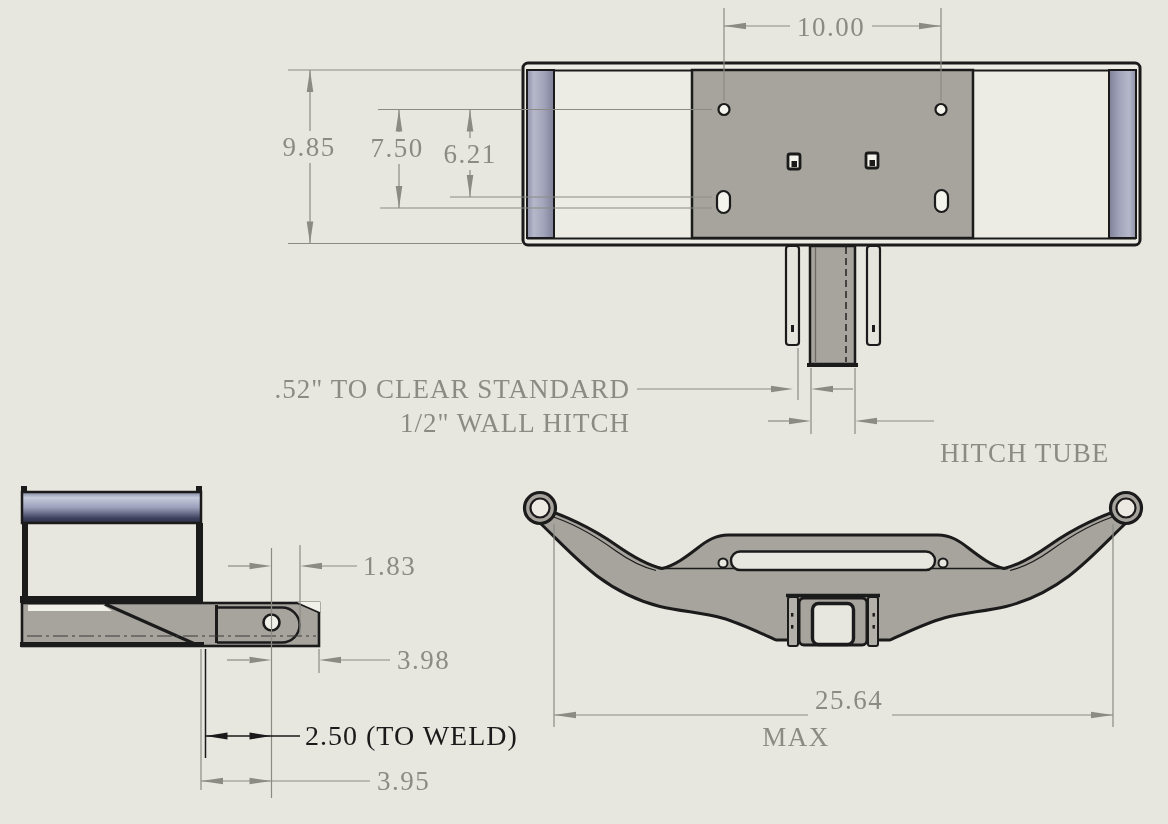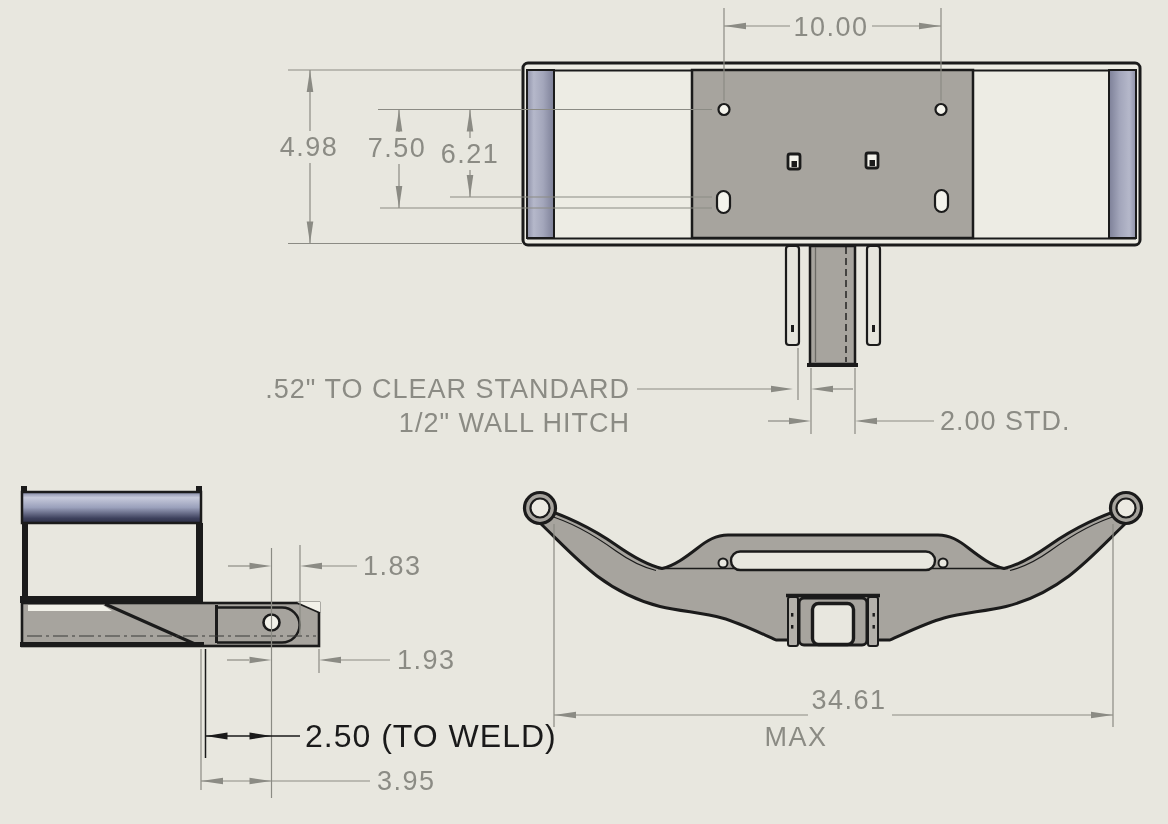--- a/index.html
+++ b/index.html
@@ -1,35 +1,35 @@
 <!DOCTYPE html>
 <html><head>
 <meta charset="utf-8">
 <style>
   html,body{margin:0;padding:0;}
   .canvas{
     position:relative;
     width:1168px;height:824px;
     background:#e8e7df;
     overflow:hidden;
-    font-family:Liberation Sans, sans-serif;
+    font-family:Liberation Serif, serif;
   }
   .canvas svg{position:absolute;left:0;top:0;}
   .dim{
     position:absolute;
     font-size:27px;
     line-height:30px;
     letter-spacing:1.5px;
     color:#8b8b84;
     white-space:nowrap;
     user-select:none;
   }
   .dim.center{transform:translate(-50%,-50%);}
   .dim.right{text-align:right;}
-  .dim.black{color:#1a1a1a;font-size:32px;letter-spacing:1px;}
+  .dim.black{color:#1a1a1a;font-size:28px;letter-spacing:1px;}
 </style>
 </head>
 <body>
 
 <div class="canvas">
 
 <svg width="1168" height="824" viewBox="0 0 1168 824">
   <defs>
     <linearGradient id="capL" x1="0" y1="0" x2="1" y2="0">
       <stop offset="0" stop-color="#8e91a8"></stop>
@@ -213,26 +213,26 @@
 
   <g stroke="#1a1a1a" stroke-width="1.5" fill="#1a1a1a">
     <line x1="205.5" y1="649" x2="205.5" y2="758"></line>
     <line x1="205.5" y1="736" x2="300" y2="736"></line>
     <polygon points="205.5,736 227.5,732.5 227.5,739.5" stroke="none"></polygon>
     <polygon points="271.5,736 249.5,732.5 249.5,739.5" stroke="none"></polygon>
   </g>
 </svg>
 
 <div class="dim center" style="left:831px;top:27px">10.00</div>
-<div class="dim center" style="left:309px;top:147px">4.98</div>
+<div class="dim center" style="left:309px;top:147px">9.85</div>
 <div class="dim center" style="left:397px;top:148px">7.50</div>
 <div class="dim center" style="left:470px;top:154px">6.21</div>
 <div class="dim right" style="left:0;width:630px;top:374px;letter-spacing:1px">.52" TO CLEAR STANDARD</div>
 <div class="dim right" style="left:0;width:630px;top:408px;letter-spacing:1px">1/2" WALL HITCH</div>
-<div class="dim" style="left:940px;top:406px;letter-spacing:1px">2.00 STD.</div>
+<div class="dim" style="left:940px;top:438px;letter-spacing:1px">HITCH TUBE</div>
 <div class="dim" style="left:363px;top:551px">1.83</div>
-<div class="dim" style="left:397px;top:645px">1.93</div>
+<div class="dim" style="left:397px;top:645px">3.98</div>
 <div class="dim black" style="left:305px;top:721px">2.50 (TO WELD)</div>
 <div class="dim" style="left:377px;top:766px">3.95</div>
-<div class="dim center" style="left:849px;top:700px">34.61</div>
+<div class="dim center" style="left:849px;top:700px">25.64</div>
 <div class="dim center" style="left:796px;top:737px">MAX</div>
 
 </div>
 
 </body></html>

